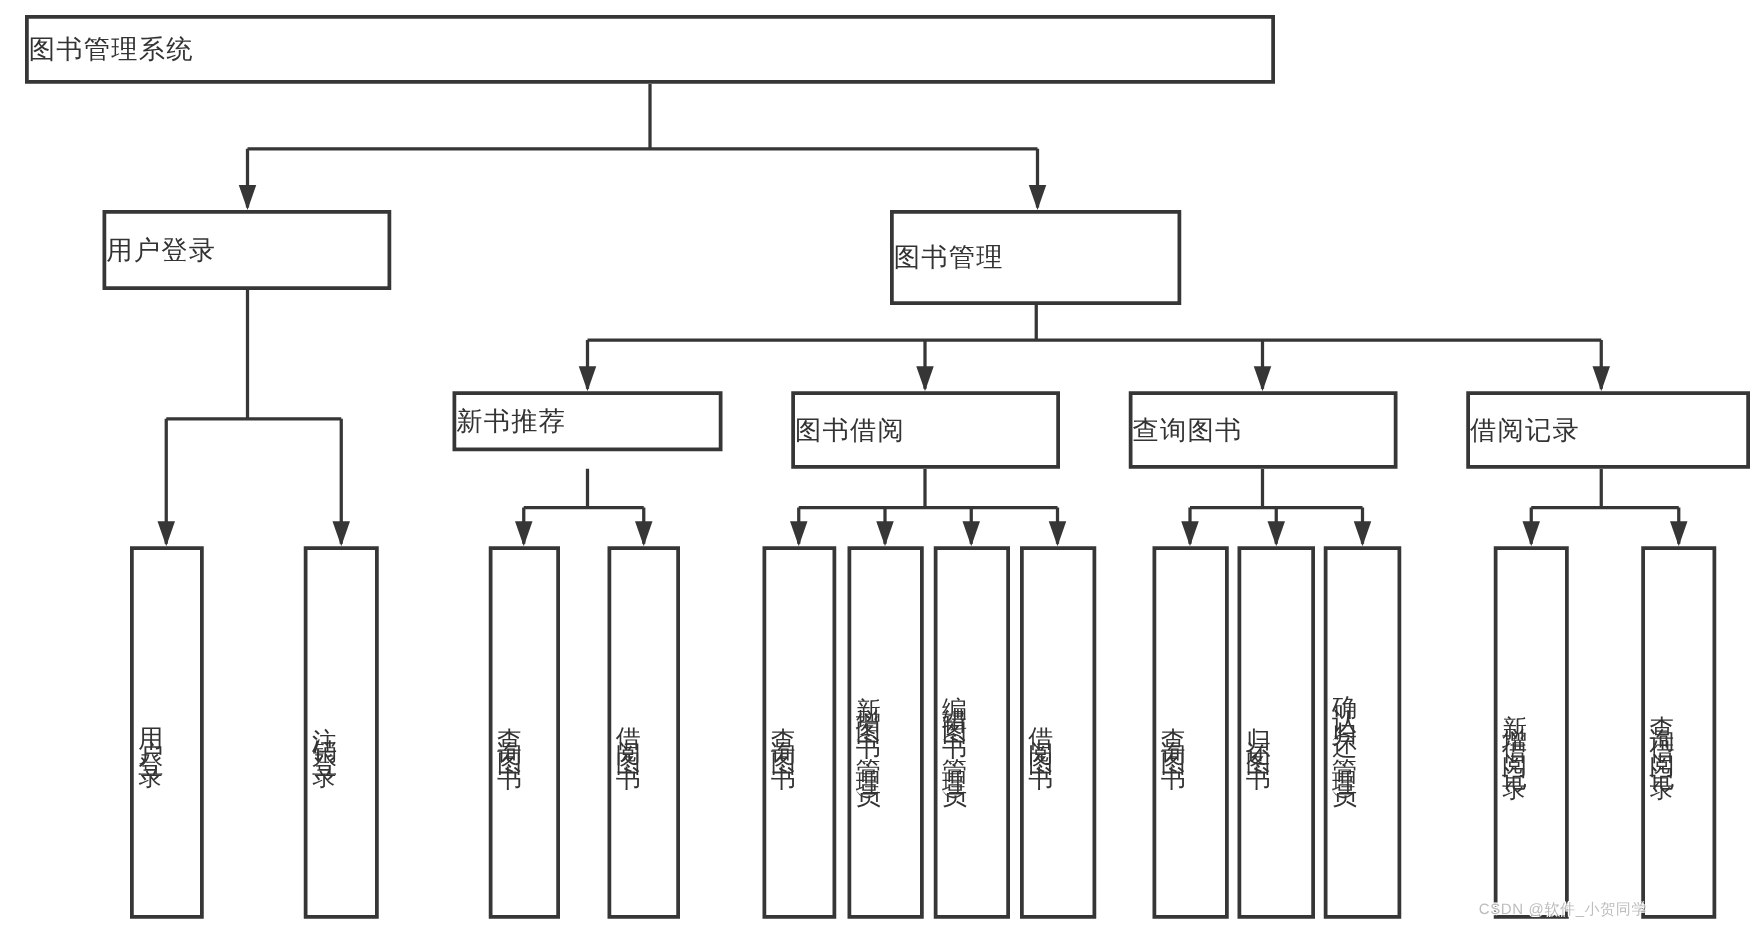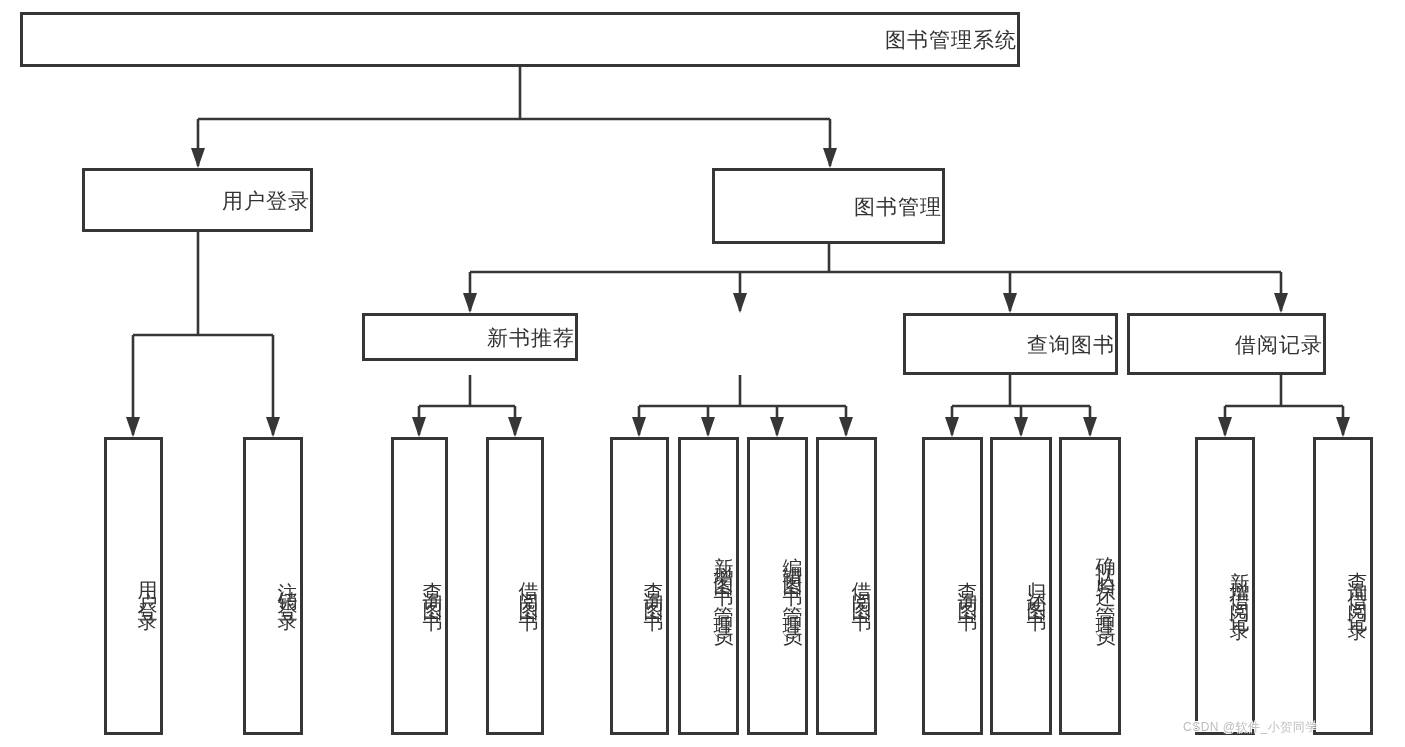--- a/index.html
+++ b/index.html
@@ -22,21 +22,21 @@
     width: 1405px;
     height: 747px;
   }
   .node {
     position: absolute;
     box-sizing: border-box;
     border: 3px solid #363636;
     background: #ffffff;
     display: flex;
     align-items: center;
-    justify-content: flex-end;
+    justify-content: flex-start;
     color: #333333;
   }
   .node.h span {
     font-size: 21px;
     line-height: 1;
     letter-spacing: 1px;
     white-space: nowrap;
   }
   .node.v span {
     writing-mode: vertical-rl;
@@ -103,24 +103,27 @@
   <div class="node h" style="left:82px;top:168px;width:231px;height:64px">
     <span>用户登录</span>
   </div>
   <div class="node h" style="left:712px;top:168px;width:233px;height:76px">
     <span>图书管理</span>
   </div>
 
   <div class="node h" style="left:362px;top:313px;width:216px;height:48px">
     <span>新书推荐</span>
   </div>
+  <div class="node h" style="left:633px;top:313px;width:215px;height:62px">
+    <span>图书借阅</span>
+  </div>
   <div class="node h" style="left:903px;top:313px;width:215px;height:62px">
     <span>查询图书</span>
   </div>
-  <div class="node h" style="left:1127px;top:313px;width:199px;height:62px">
+  <div class="node h" style="left:1173px;top:313px;width:227px;height:62px">
     <span>借阅记录</span>
   </div>
 
   <div class="node v" style="left:104px;top:437px;width:59px;height:298px">
     <span>用户登录</span>
   </div>
   <div class="node v" style="left:243px;top:437px;width:60px;height:298px">
     <span>注销登录</span>
   </div>
 

